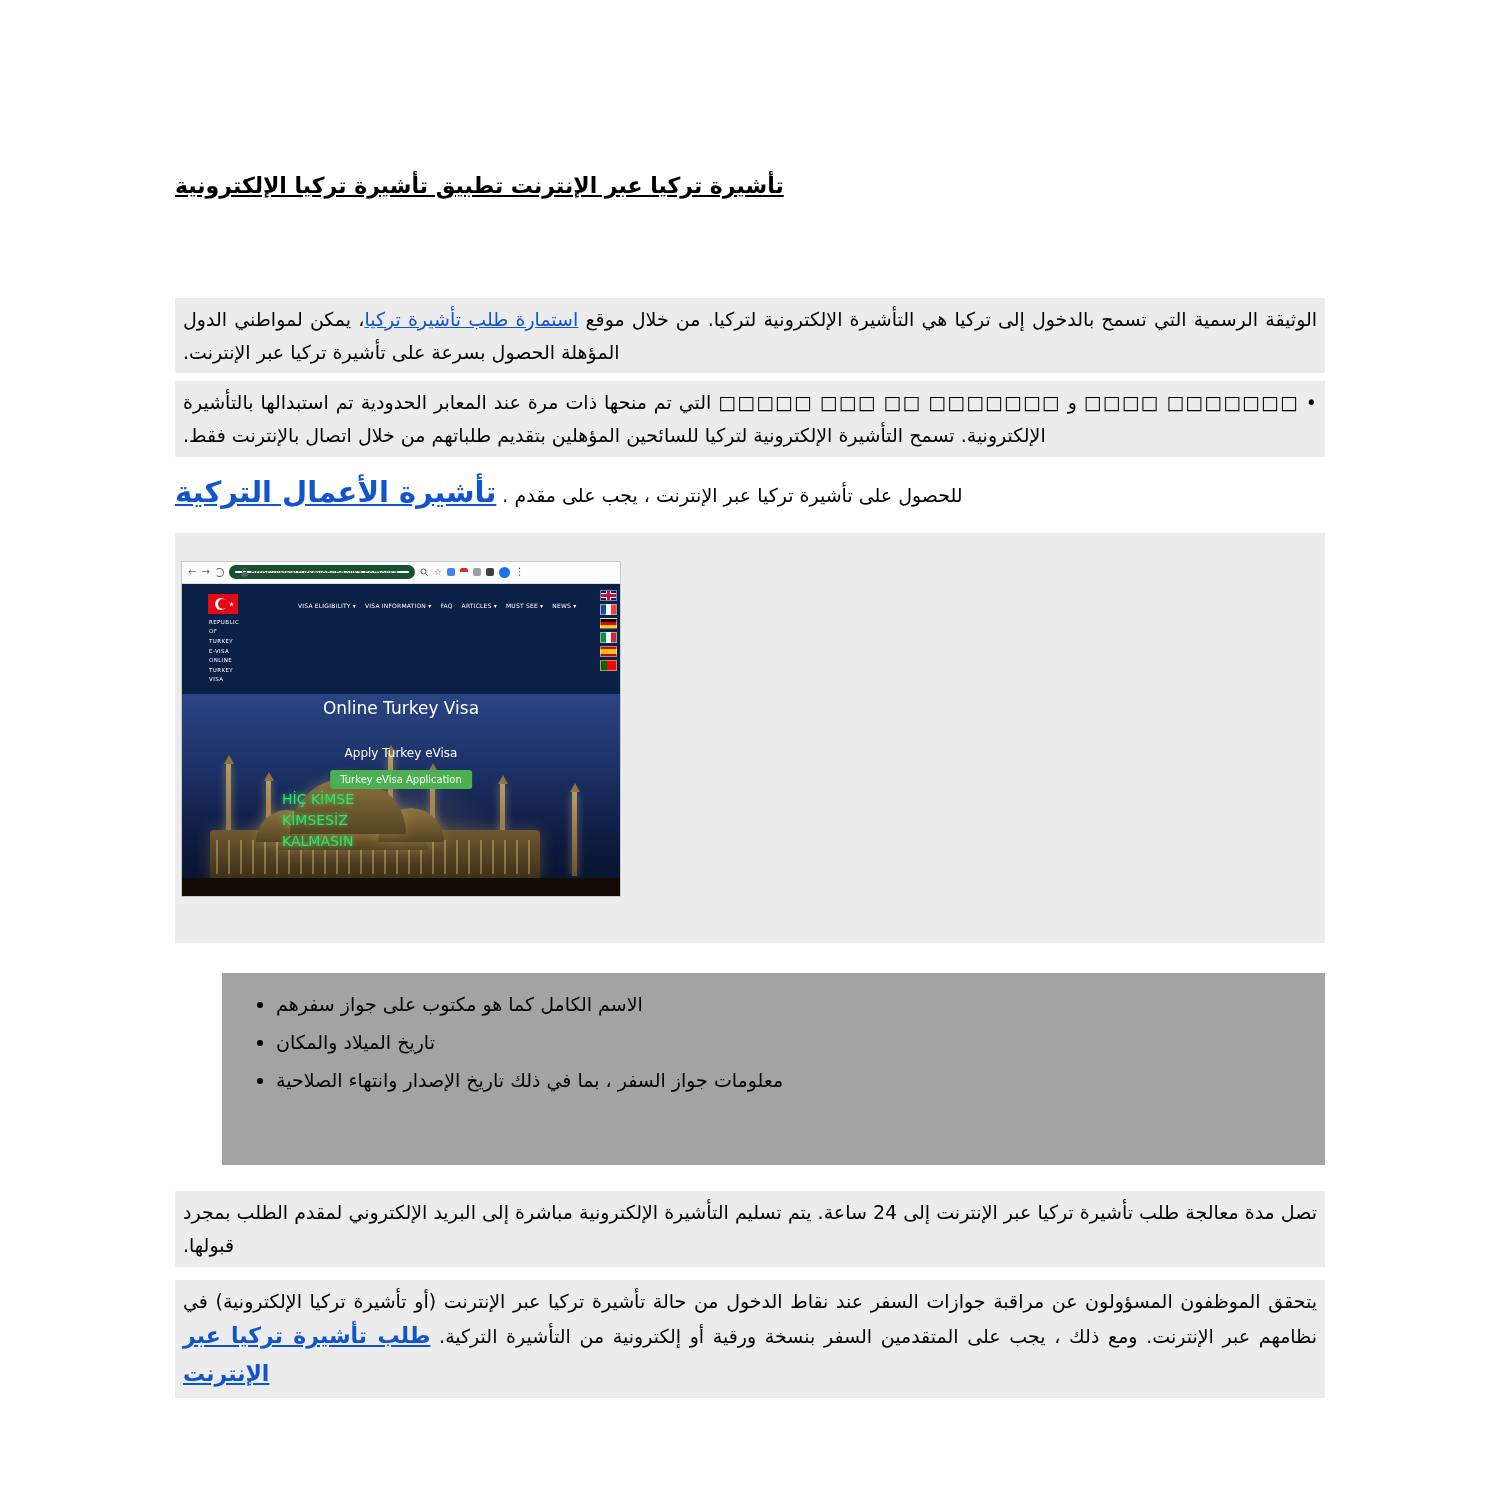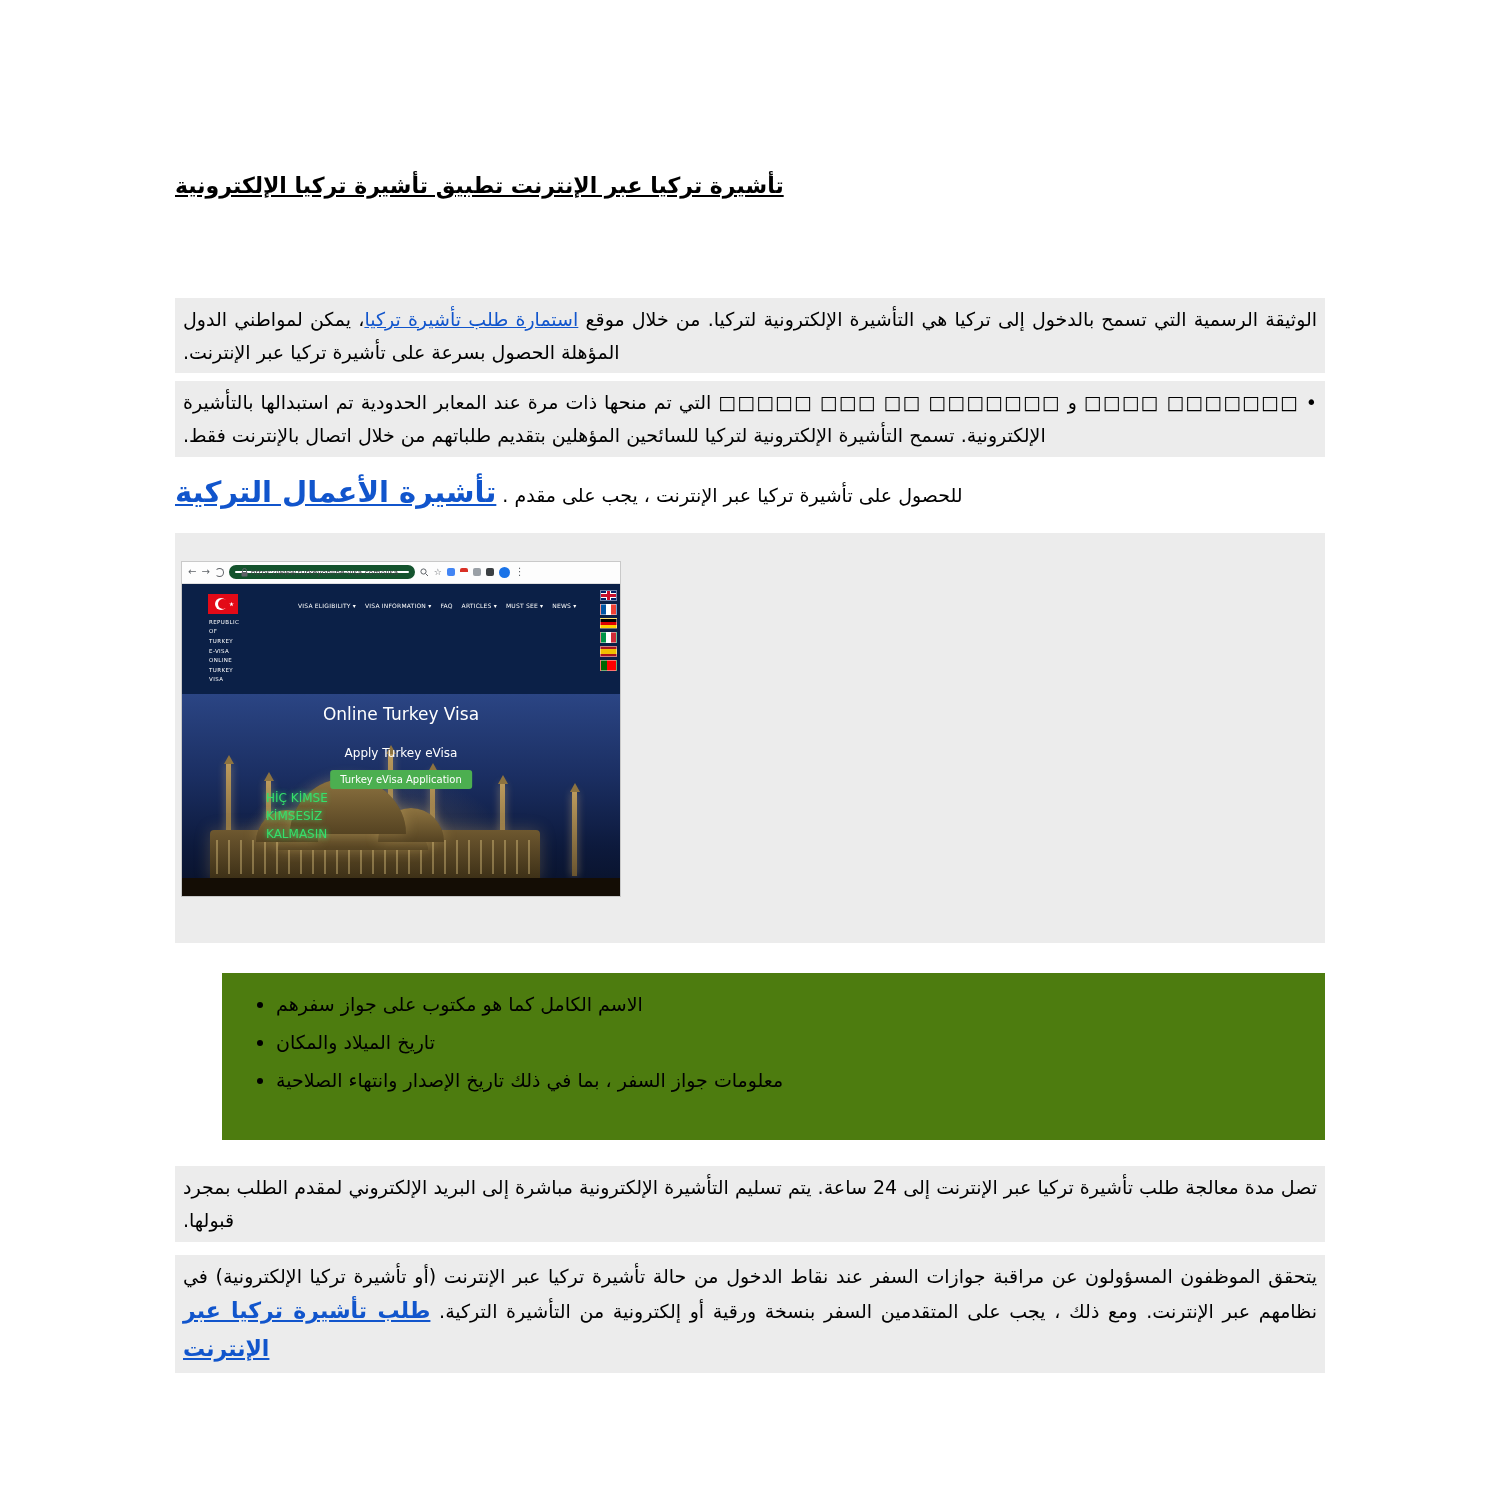--- a/index.html
+++ b/index.html
@@ -92,32 +92,32 @@
   .dome.main { left:108px; bottom:62px; width:116px; height:56px; }
   .minaret { position:absolute; width:5px; background:linear-gradient(180deg,#bb9a5c,#6a5530);
              box-shadow:0 0 8px rgba(240,205,130,.45); }
   .minaret::before { content:""; position:absolute; top:-9px; left:-2.5px;
              border-left:5px solid transparent; border-right:5px solid transparent;
              border-bottom:9px solid #8d7340; }
   .m1 { left:44px; bottom:20px; height:112px; } .m2 { left:84px; bottom:20px; height:95px; }
   .m3 { left:206px; bottom:20px; height:122px; } .m4 { left:248px; bottom:20px; height:104px; }
   .m5 { left:318px; bottom:20px; height:92px; } .m6 { left:390px; bottom:20px; height:84px; }
   .fg { position:absolute; bottom:0; left:0; width:100%; height:18px; background:#140d05; }
-  .neon { position:absolute; left:84px; top:95px; color:#35e06b; font-size:12px; line-height:1.5;
+  .neon { position:absolute; left:100px; top:95px; color:#35e06b; font-size:14px; line-height:1.5;
           white-space:pre-line; text-shadow:0 0 5px #35e06b; }
-  .hero-title { position:absolute; top:10px; width:100%; text-align:center; color:#fff;
+  .hero-title { position:absolute; top:4px; width:100%; text-align:center; color:#fff;
                 font-size:17px; font-weight:400; }
   .hero-sub { position:absolute; top:52px; width:100%; text-align:center; color:#fff; font-size:12px; }
   .hero-btn { position:absolute; top:76px; left:50%; transform:translateX(-50%);
               background:#4caf50; color:#fff; font-size:10px; padding:4px 10px; border-radius:3px;
               white-space:nowrap; cursor:pointer; }
 
   
-  .req-block { background:#4d7c0f; margin-left:47px; width:1103px;
-               padding:14px 14px 39px 28px; margin-bottom:26px; }
+  .req-block { background:#a3a3a3; margin-left:47px; width:1103px;
+               padding:14px 14px 64px 28px; margin-bottom:26px; }
   .req-list { direction:ltr; text-align:left; list-style:disc; padding-left:26px;
               font-size:19px; line-height:1.8; }
   .req-list li { margin-bottom:4px; }
 </style>
 </head>
 <body>
 
 <div class="doc">
 
   <h1 class="h-title">تأشيرة تركيا عبر الإنترنت تطبيق تأشيرة تركيا الإلكترونية</h1>

